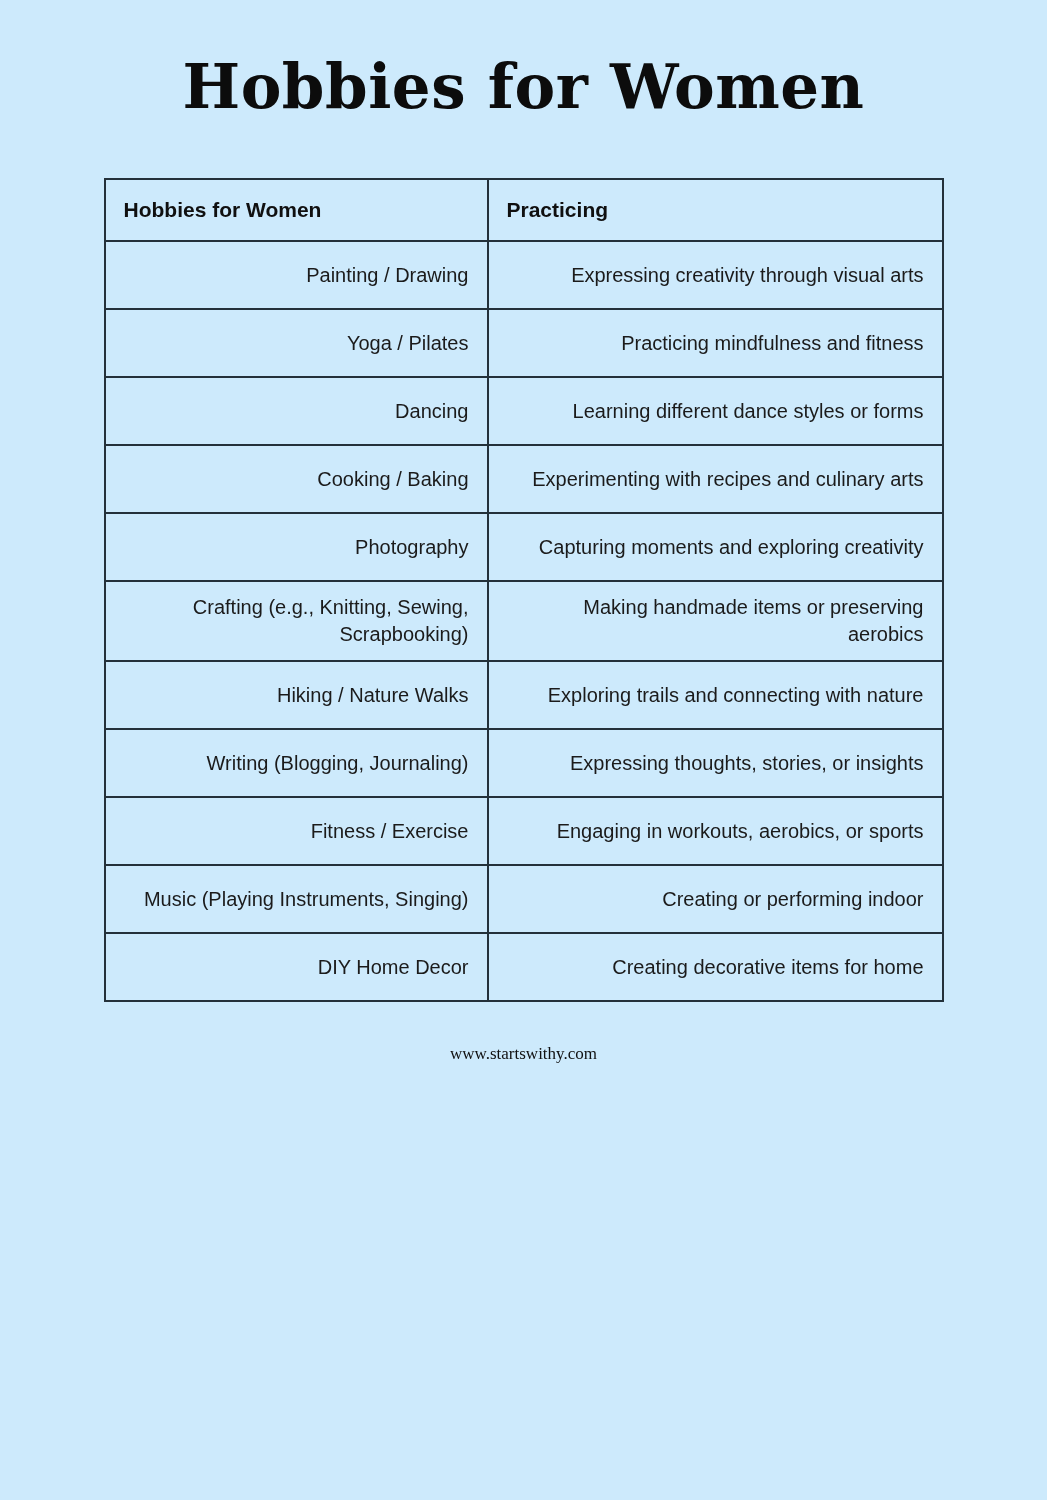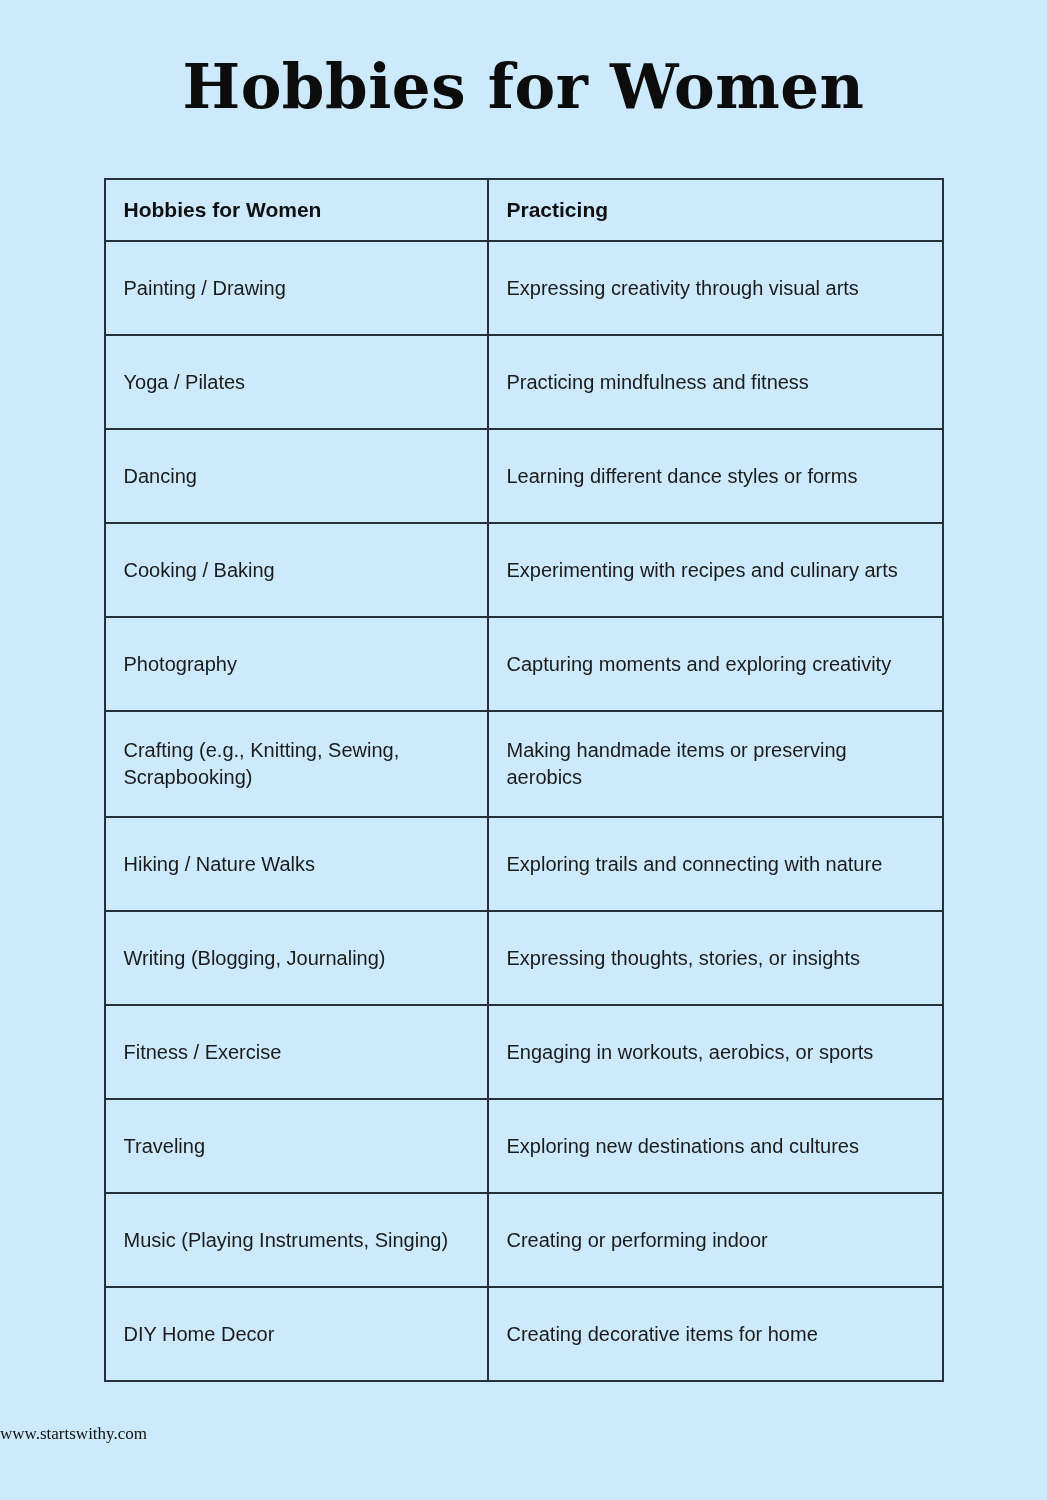--- a/index.html
+++ b/index.html
@@ -40,29 +40,30 @@
     overflow-wrap: break-word;
   }
   .hobbies-table th {
     padding: 14px 18px;
     height: 32px;
     font-size: 21px;
     font-weight: 700;
     color: #101010;
   }
   .hobbies-table td {
-    padding: 25px 18px;
+    padding: 12px 18px;
     height: 42px;
     font-size: 20px;
     line-height: 27px;
     font-weight: 400;
+    text-align: right;
   }
   .site-footer {
     margin-top: 42px;
-    text-align: left;
+    text-align: center;
     font-family: "Liberation Serif", "DejaVu Serif", serif;
     font-size: 17px;
     color: #101010;
   }
 </style>
 </head>
 <body>
 
 <h1 class="page-title">Hobbies for Women</h1>
 
@@ -108,24 +109,20 @@
       </tr>
       <tr>
         <td>Writing (Blogging, Journaling)</td>
         <td>Expressing thoughts, stories, or insights</td>
       </tr>
       <tr>
         <td>Fitness / Exercise</td>
         <td>Engaging in workouts, aerobics, or sports</td>
       </tr>
       <tr>
-        <td>Traveling</td>
-        <td>Exploring new destinations and cultures</td>
-      </tr>
-      <tr>
         <td>Music (Playing Instruments, Singing)</td>
         <td>Creating or performing indoor</td>
       </tr>
       <tr>
         <td>DIY Home Decor</td>
         <td>Creating decorative items for home</td>
       </tr>
     </tbody>
 </table>
 

